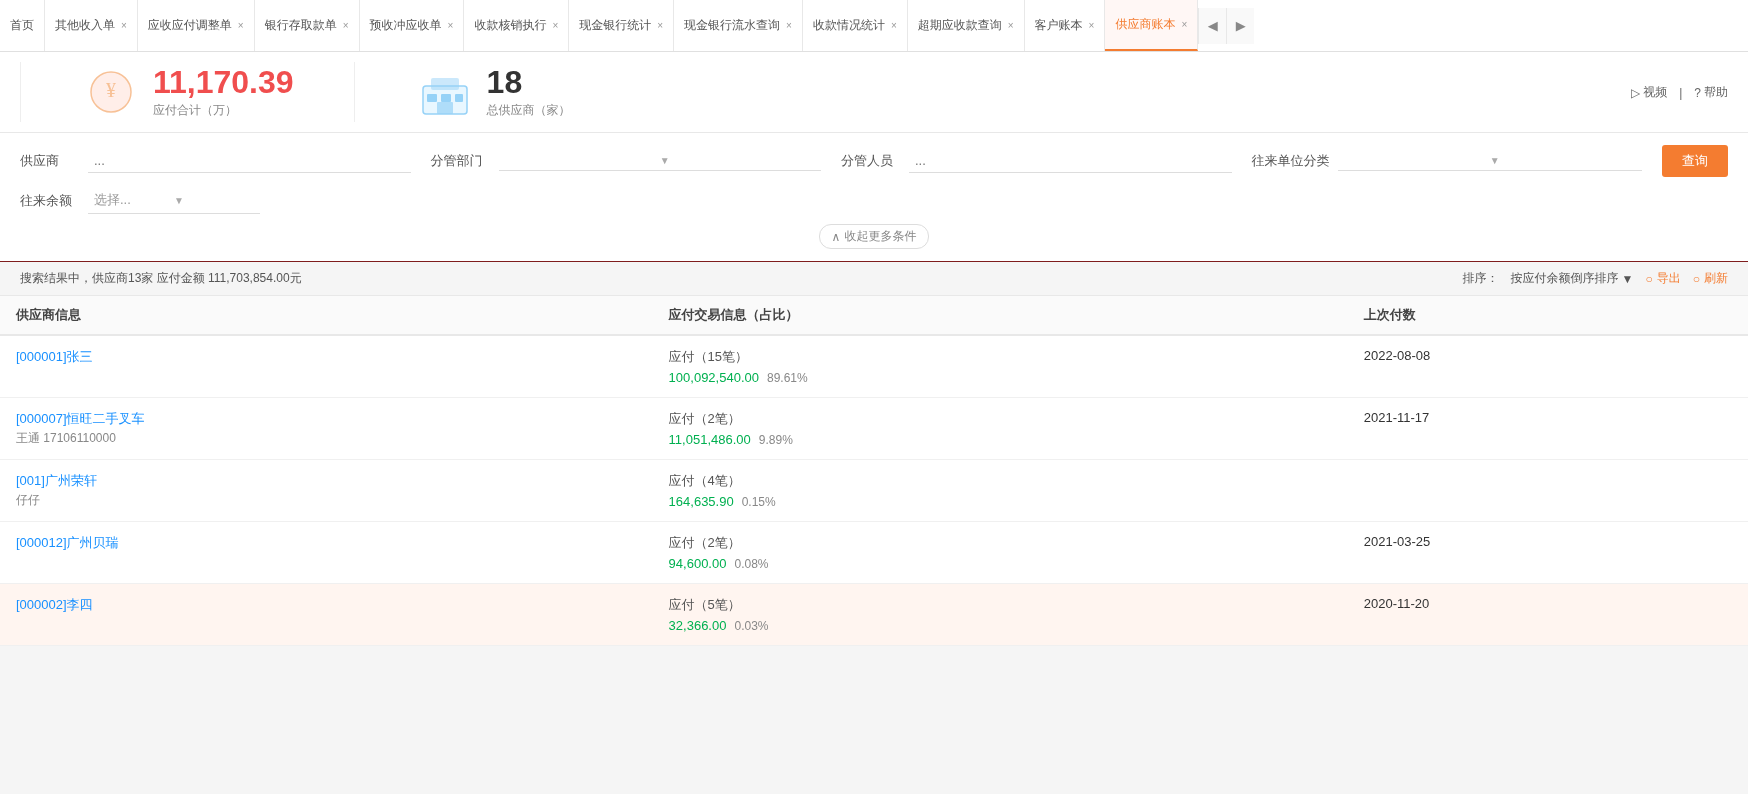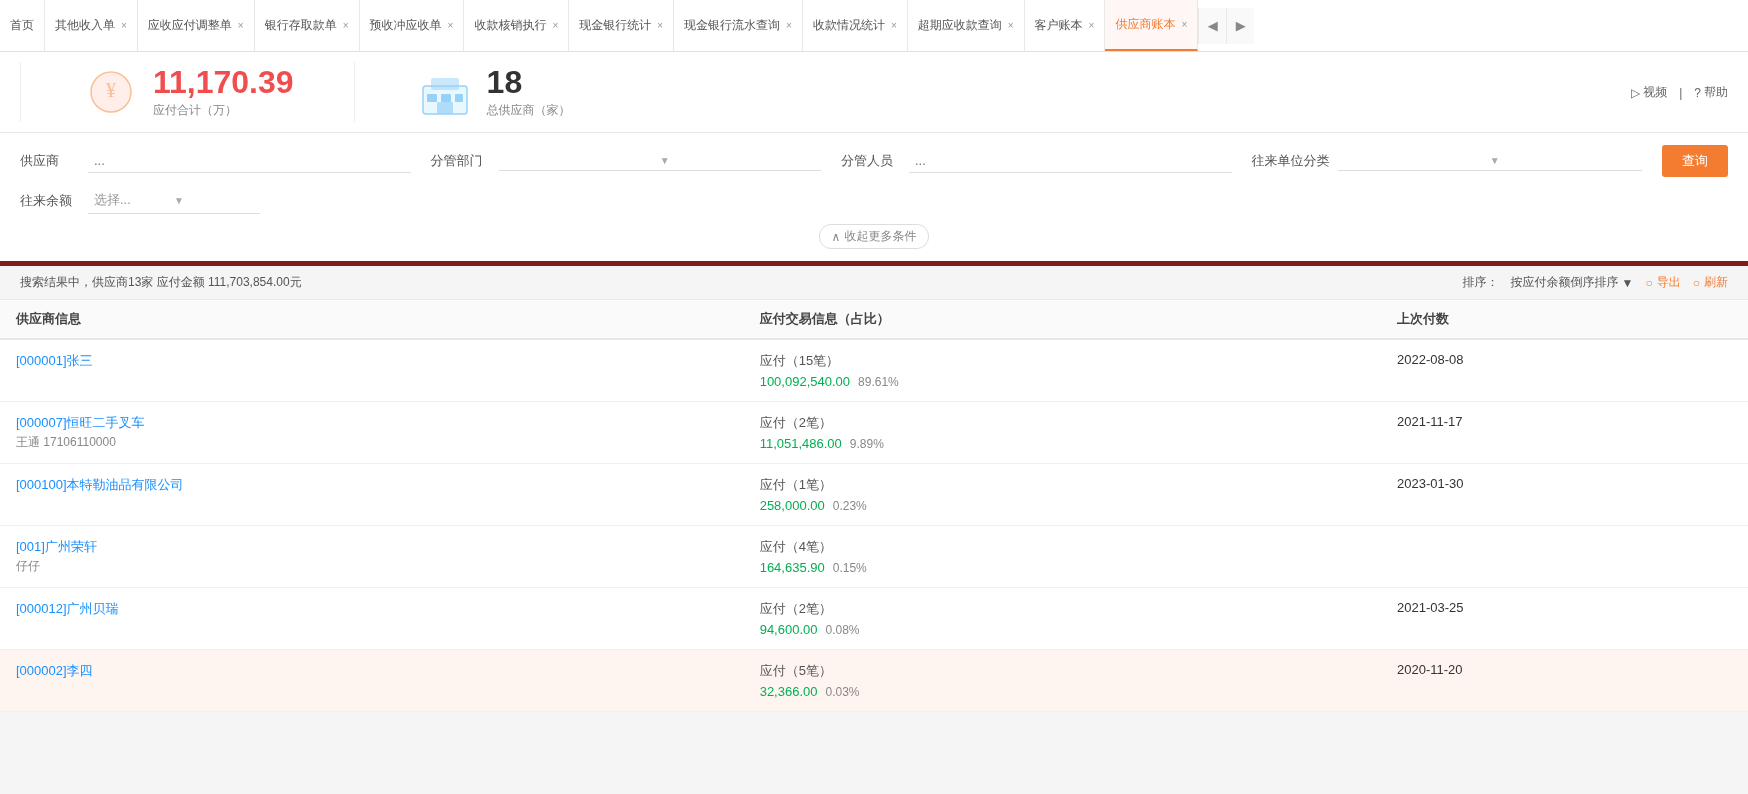--- a/index.html
+++ b/index.html
@@ -66,21 +66,21 @@
       gap: 12px;
       font-size: 12px;
       color: #666;
     }
     .stat-help span { cursor: pointer; display: flex; align-items: center; gap: 3px; }
 
     
     .filter-area {
       background: #fff;
       padding: 12px 20px;
-      border-bottom: 5px solid #7f1d1d;
+      border-bottom: 1px solid #7f1d1d;
     }
     .filter-row {
       display: flex;
       align-items: center;
       gap: 20px;
       margin-bottom: 10px;
     }
     .filter-row:last-child { margin-bottom: 0; }
     .filter-item {
       display: flex;
@@ -393,28 +393,20 @@
           </td>
           <td>2022-08-08</td>
         </tr>
         <tr>
           <td><a class="supplier-link">[000007]恒旺二手叉车</a><div class="supplier-sub">王通  17106110000</div></td>
           <td>
             <div class="trans-row"><span class="trans-label">应付</span><span class="trans-count">（2笔）</span></div>
             <div><a class="amount-link">11,051,486.00</a><span class="pct">9.89%</span></div>
           </td>
           <td>2021-11-17</td>
-        </tr>
-        <tr>
-          <td><a class="supplier-link">[000100]本特勒油品有限公司</a></td>
-          <td>
-            <div class="trans-row"><span class="trans-label">应付</span><span class="trans-count">（1笔）</span></div>
-            <div><a class="amount-link">258,000.00</a><span class="pct">0.23%</span></div>
-          </td>
-          <td>2023-01-30</td>
         </tr>
         <tr>
           <td><a class="supplier-link">[001]广州荣轩</a><div class="supplier-sub">仔仔</div></td>
           <td>
             <div class="trans-row"><span class="trans-label">应付</span><span class="trans-count">（4笔）</span></div>
             <div><a class="amount-link">164,635.90</a><span class="pct">0.15%</span></div>
           </td>
           <td></td>
         </tr>
         <tr>

